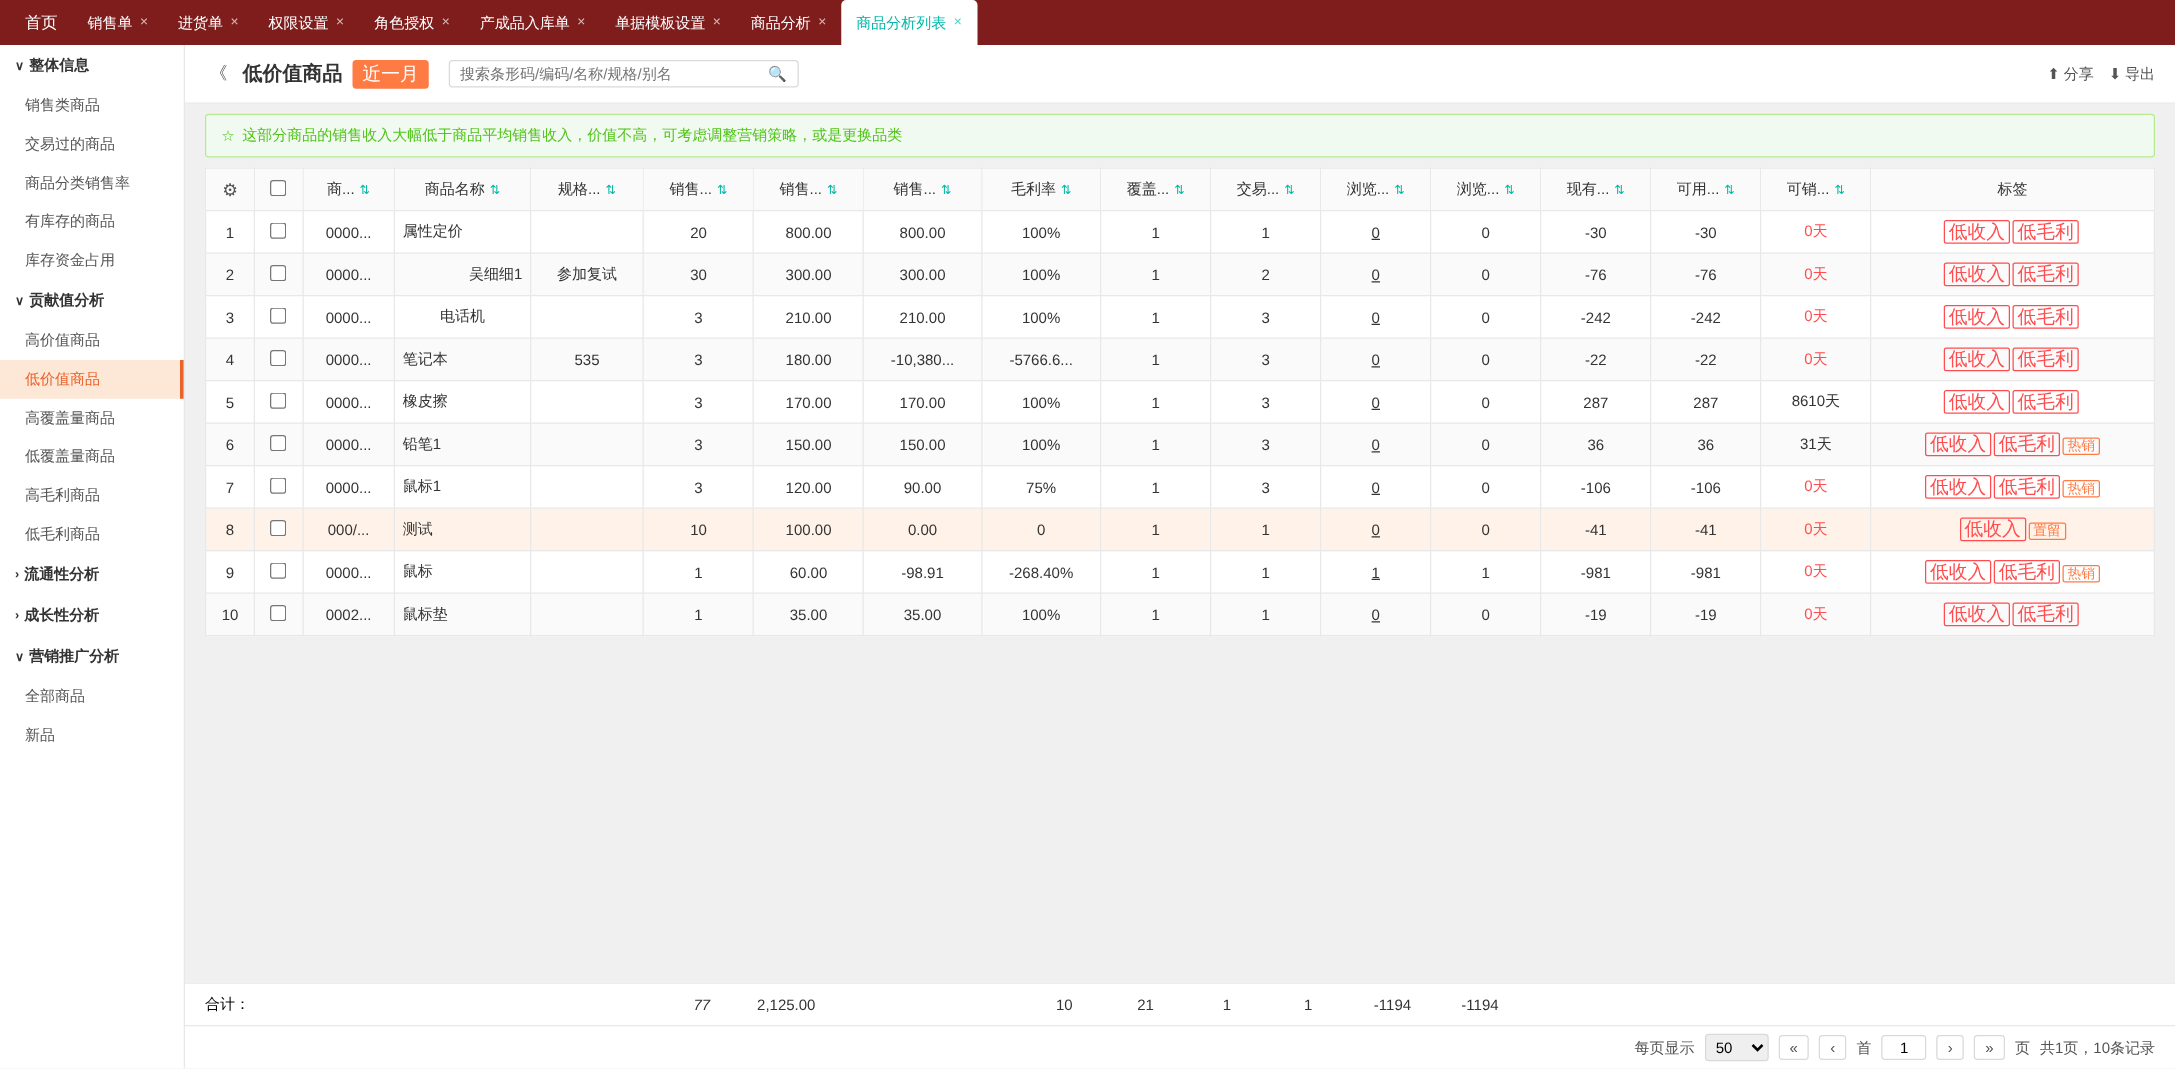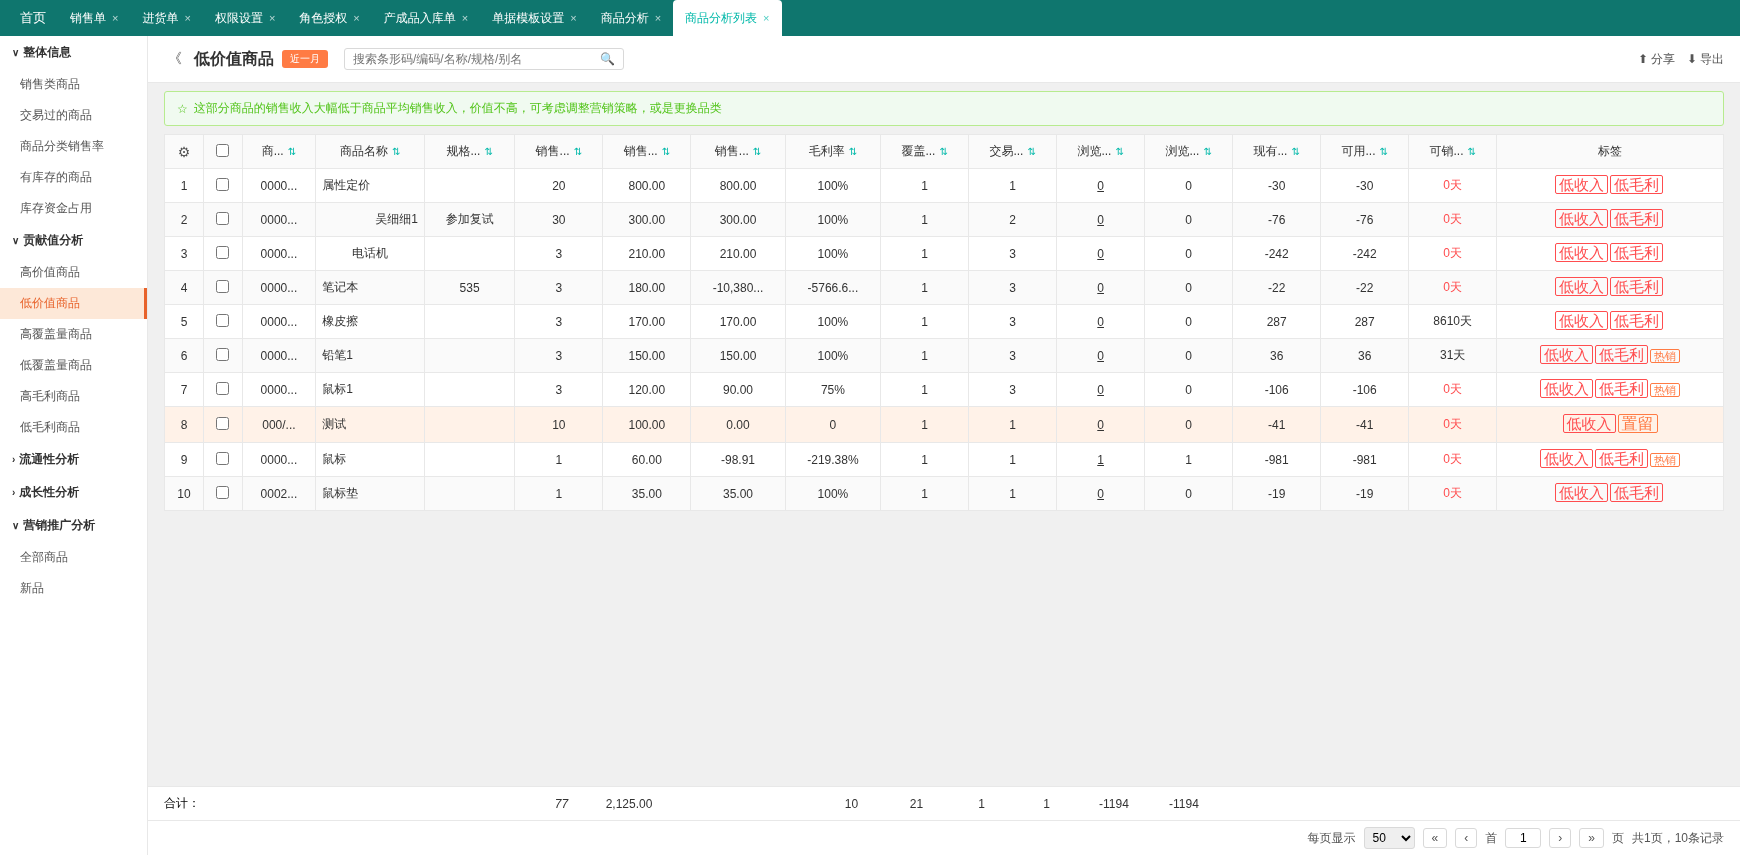--- a/index.html
+++ b/index.html
@@ -1,20 +1,20 @@
 <!DOCTYPE html>
 <html><head>
   <meta charset="utf-8">
   <style>
     * { box-sizing: border-box; margin: 0; padding: 0; font-family: 'Microsoft YaHei', Arial, sans-serif; font-size: 12px; }
     body { background: #f5f5f5; overflow-x: hidden; }
 
     
     .top-nav {
-      background: #0f766e;
+      background: #7f1d1d;
       display: flex;
       align-items: center;
       height: 36px;
       padding: 16px 8px;
       color: #fff;
       white-space: nowrap;
     }
     .nav-item {
       padding: 0 12px;
       height: 36px;
@@ -81,21 +81,21 @@
     .content-title {
       font-size: 16px;
       font-weight: bold;
       color: #333;
     }
     .tag-btn {
       background: #ff7b44;
       color: #fff;
       border-radius: 3px;
       padding: 2px 8px;
-      font-size: 10px;
+      font-size: 15px;
       cursor: pointer;
     }
     .search-box {
       display: flex;
       align-items: center;
       border: 1px solid #d9d9d9;
       border-radius: 3px;
       padding: 3px 8px;
       gap: 4px;
       margin-left: 8px;
@@ -175,21 +175,21 @@
       border: 1px solid #e8e8e8;
       padding: 7px 6px;
       text-align: center;
       color: #333;
       white-space: nowrap;
     }
     tbody tr:nth-child(even) { background: #fafafa; }
     tbody tr.highlighted { background: #fff2e8; }
     .tag-low-income { color: #ff4d4f; border: 1px solid #ff4d4f; border-radius: 2px; padding: 0 3px; margin-right: 2px; font-size: 15px; }
     .tag-hot { color: #ff7b44; border: 1px solid #ff7b44; border-radius: 2px; padding: 0 3px; font-size: 11px; }
-    .tag-treasure { color: #ff7b44; border: 1px solid #ff7b44; border-radius: 2px; padding: 0 3px; font-size: 16px; }
+    .tag-treasure { color: #ff7b44; border: 1px solid #ff7b44; border-radius: 2px; padding: 0 3px; font-size: 11px; }
     .days-red { color: #ff4d4f; }
     .underline-0 { text-decoration: underline; cursor: pointer; }
     .sort-icon { color: #00b8a9; font-size: 10px; margin-left: 2px; }
     .col-sort { display: flex; align-items: center; justify-content: center; gap: 2px; }
 
     
     input[type=checkbox] { cursor: pointer; }
 
     
     .settings-icon { color: #555; cursor: pointer; font-size: 14px; }
@@ -619,21 +619,21 @@
     </tr>
             <tr>
       <td>9</td>
       <td><input type="checkbox" style=""></td>
       <td>0000...</td>
       <td style="text-align:left;">鼠标</td>
       <td></td>
       <td>1</td>
       <td>60.00</td>
       <td>-98.91</td>
-      <td>-219.38%</td>
+      <td>-268.40%</td>
       <td>1</td>
       <td>1</td>
       <td><span class="underline-0">1</span></td>
       <td>1</td>
       <td>-981</td>
       <td>-981</td>
       <td class="days-red">0天</td>
       <td><span class="tag-low-income">低收入</span><span class="tag-low-income">低毛利</span><span class="tag-hot">热销</span></td>
     </tr>
             <tr>

